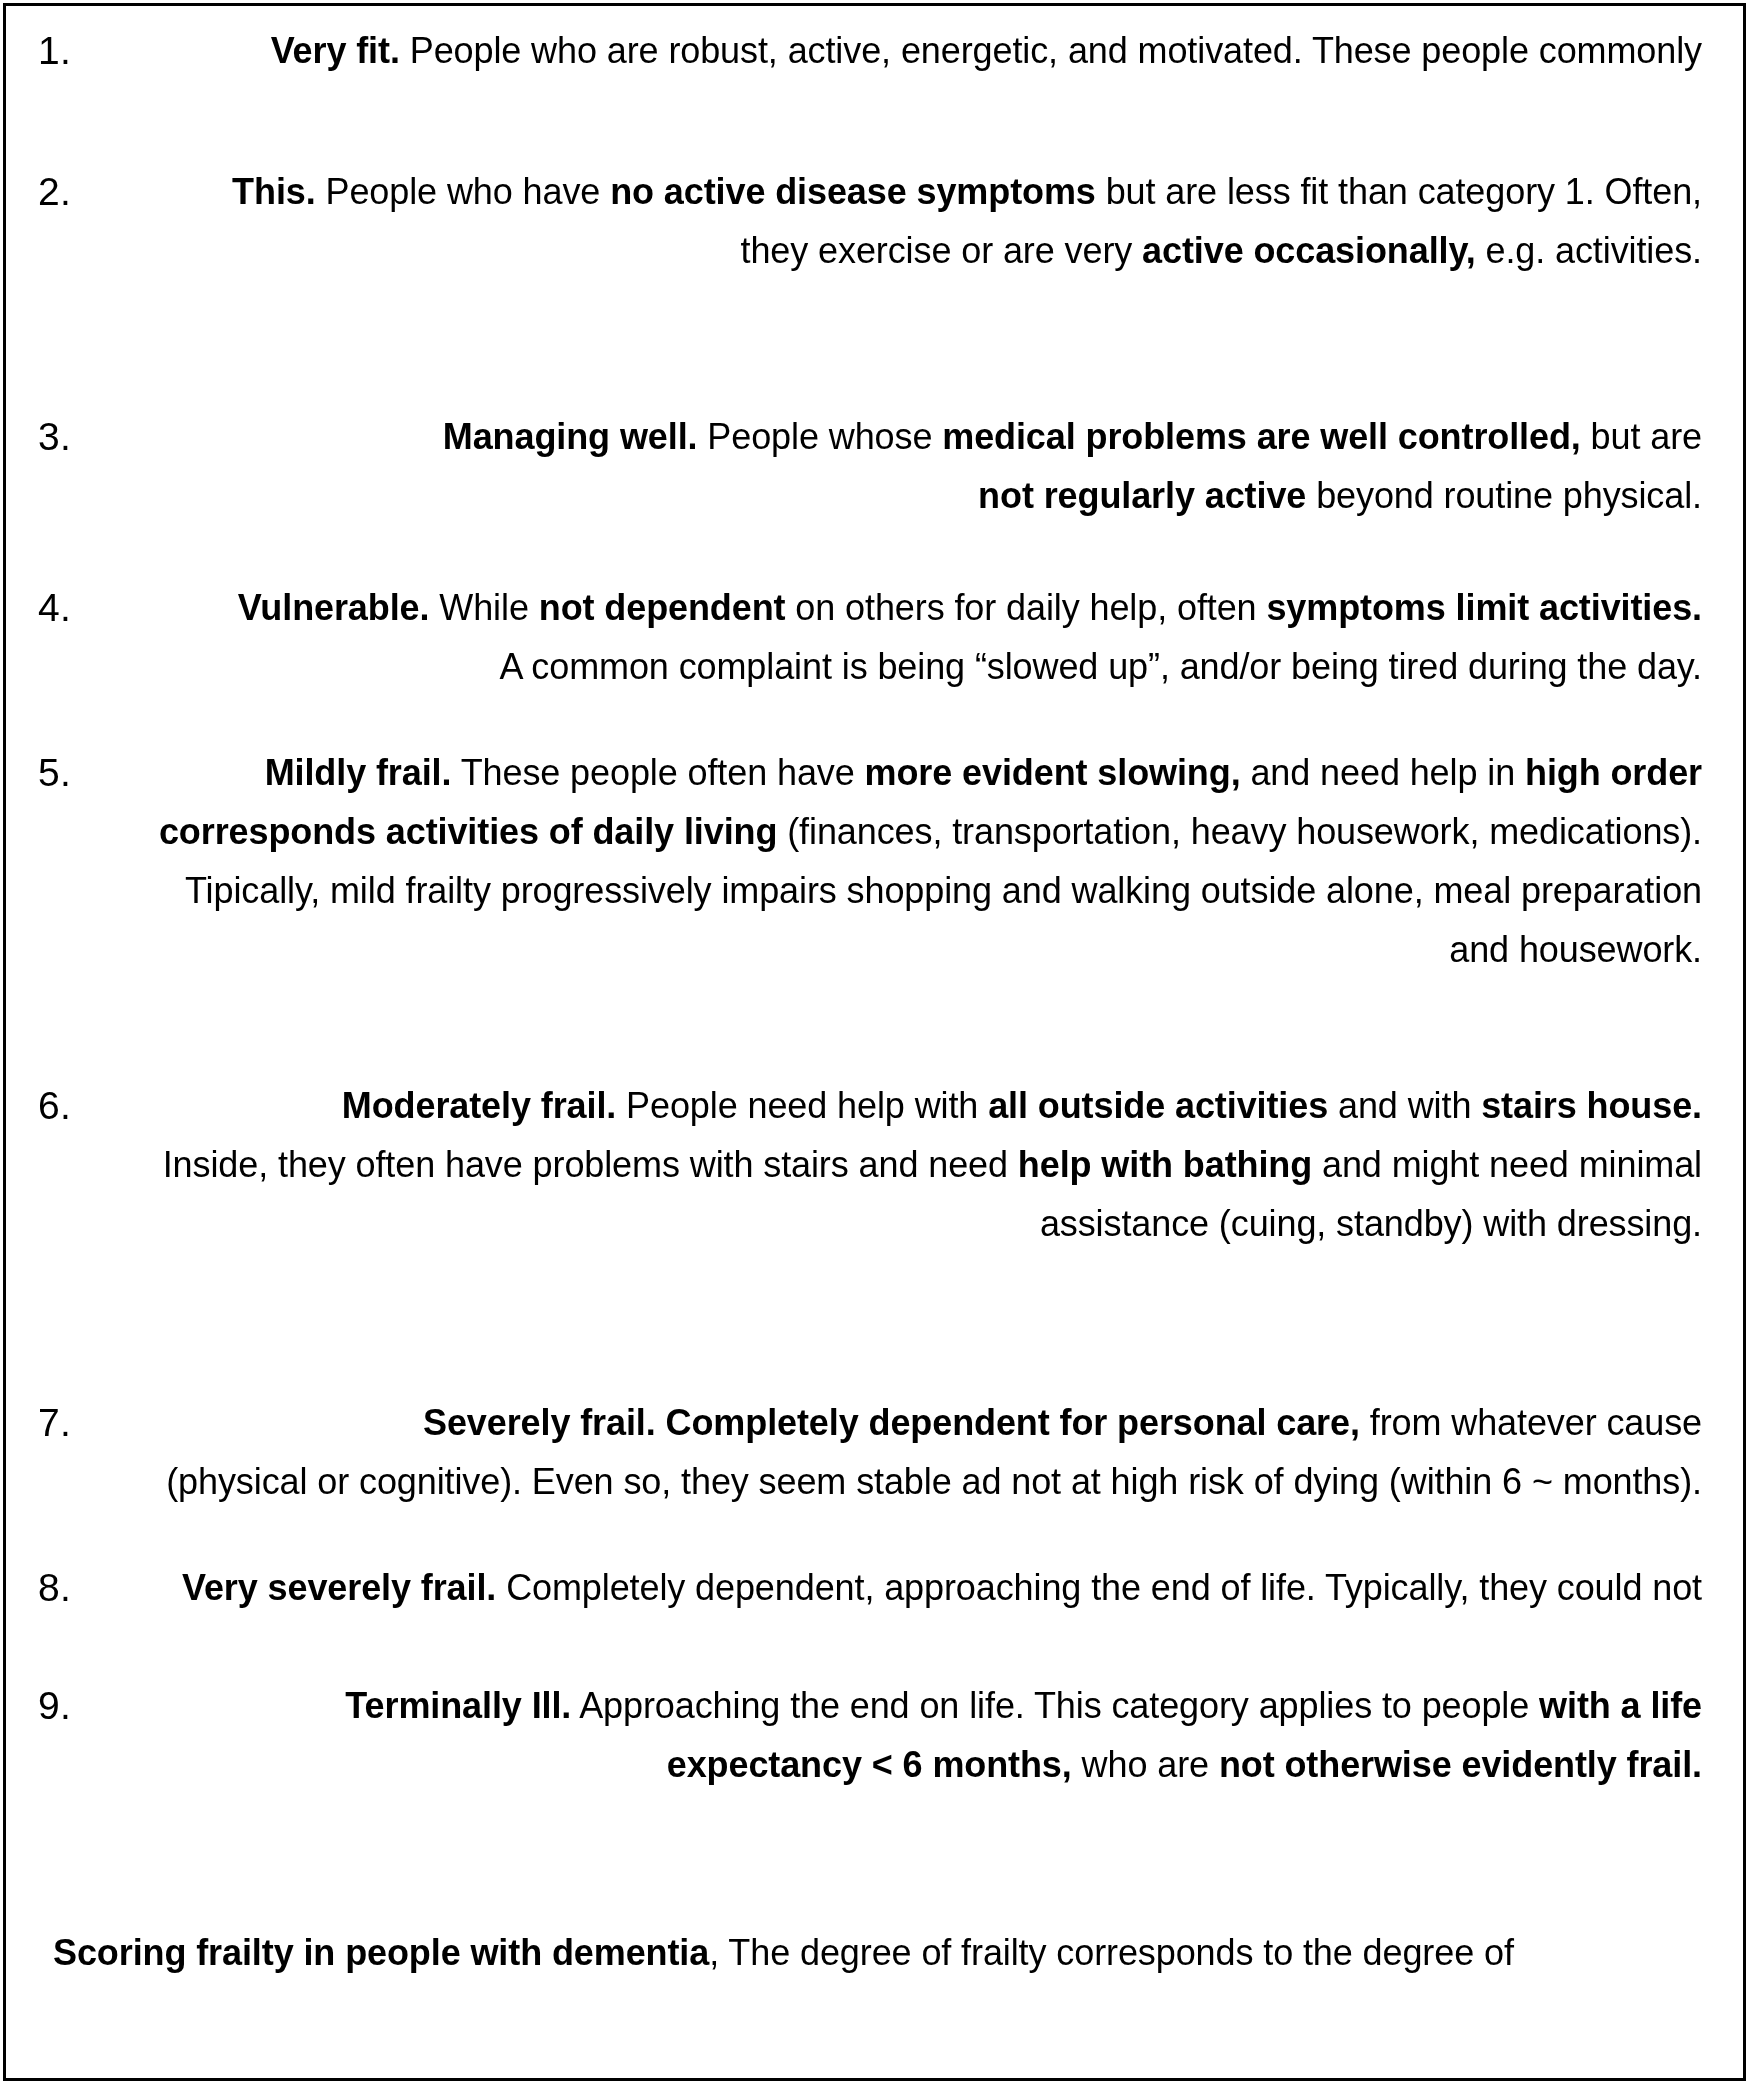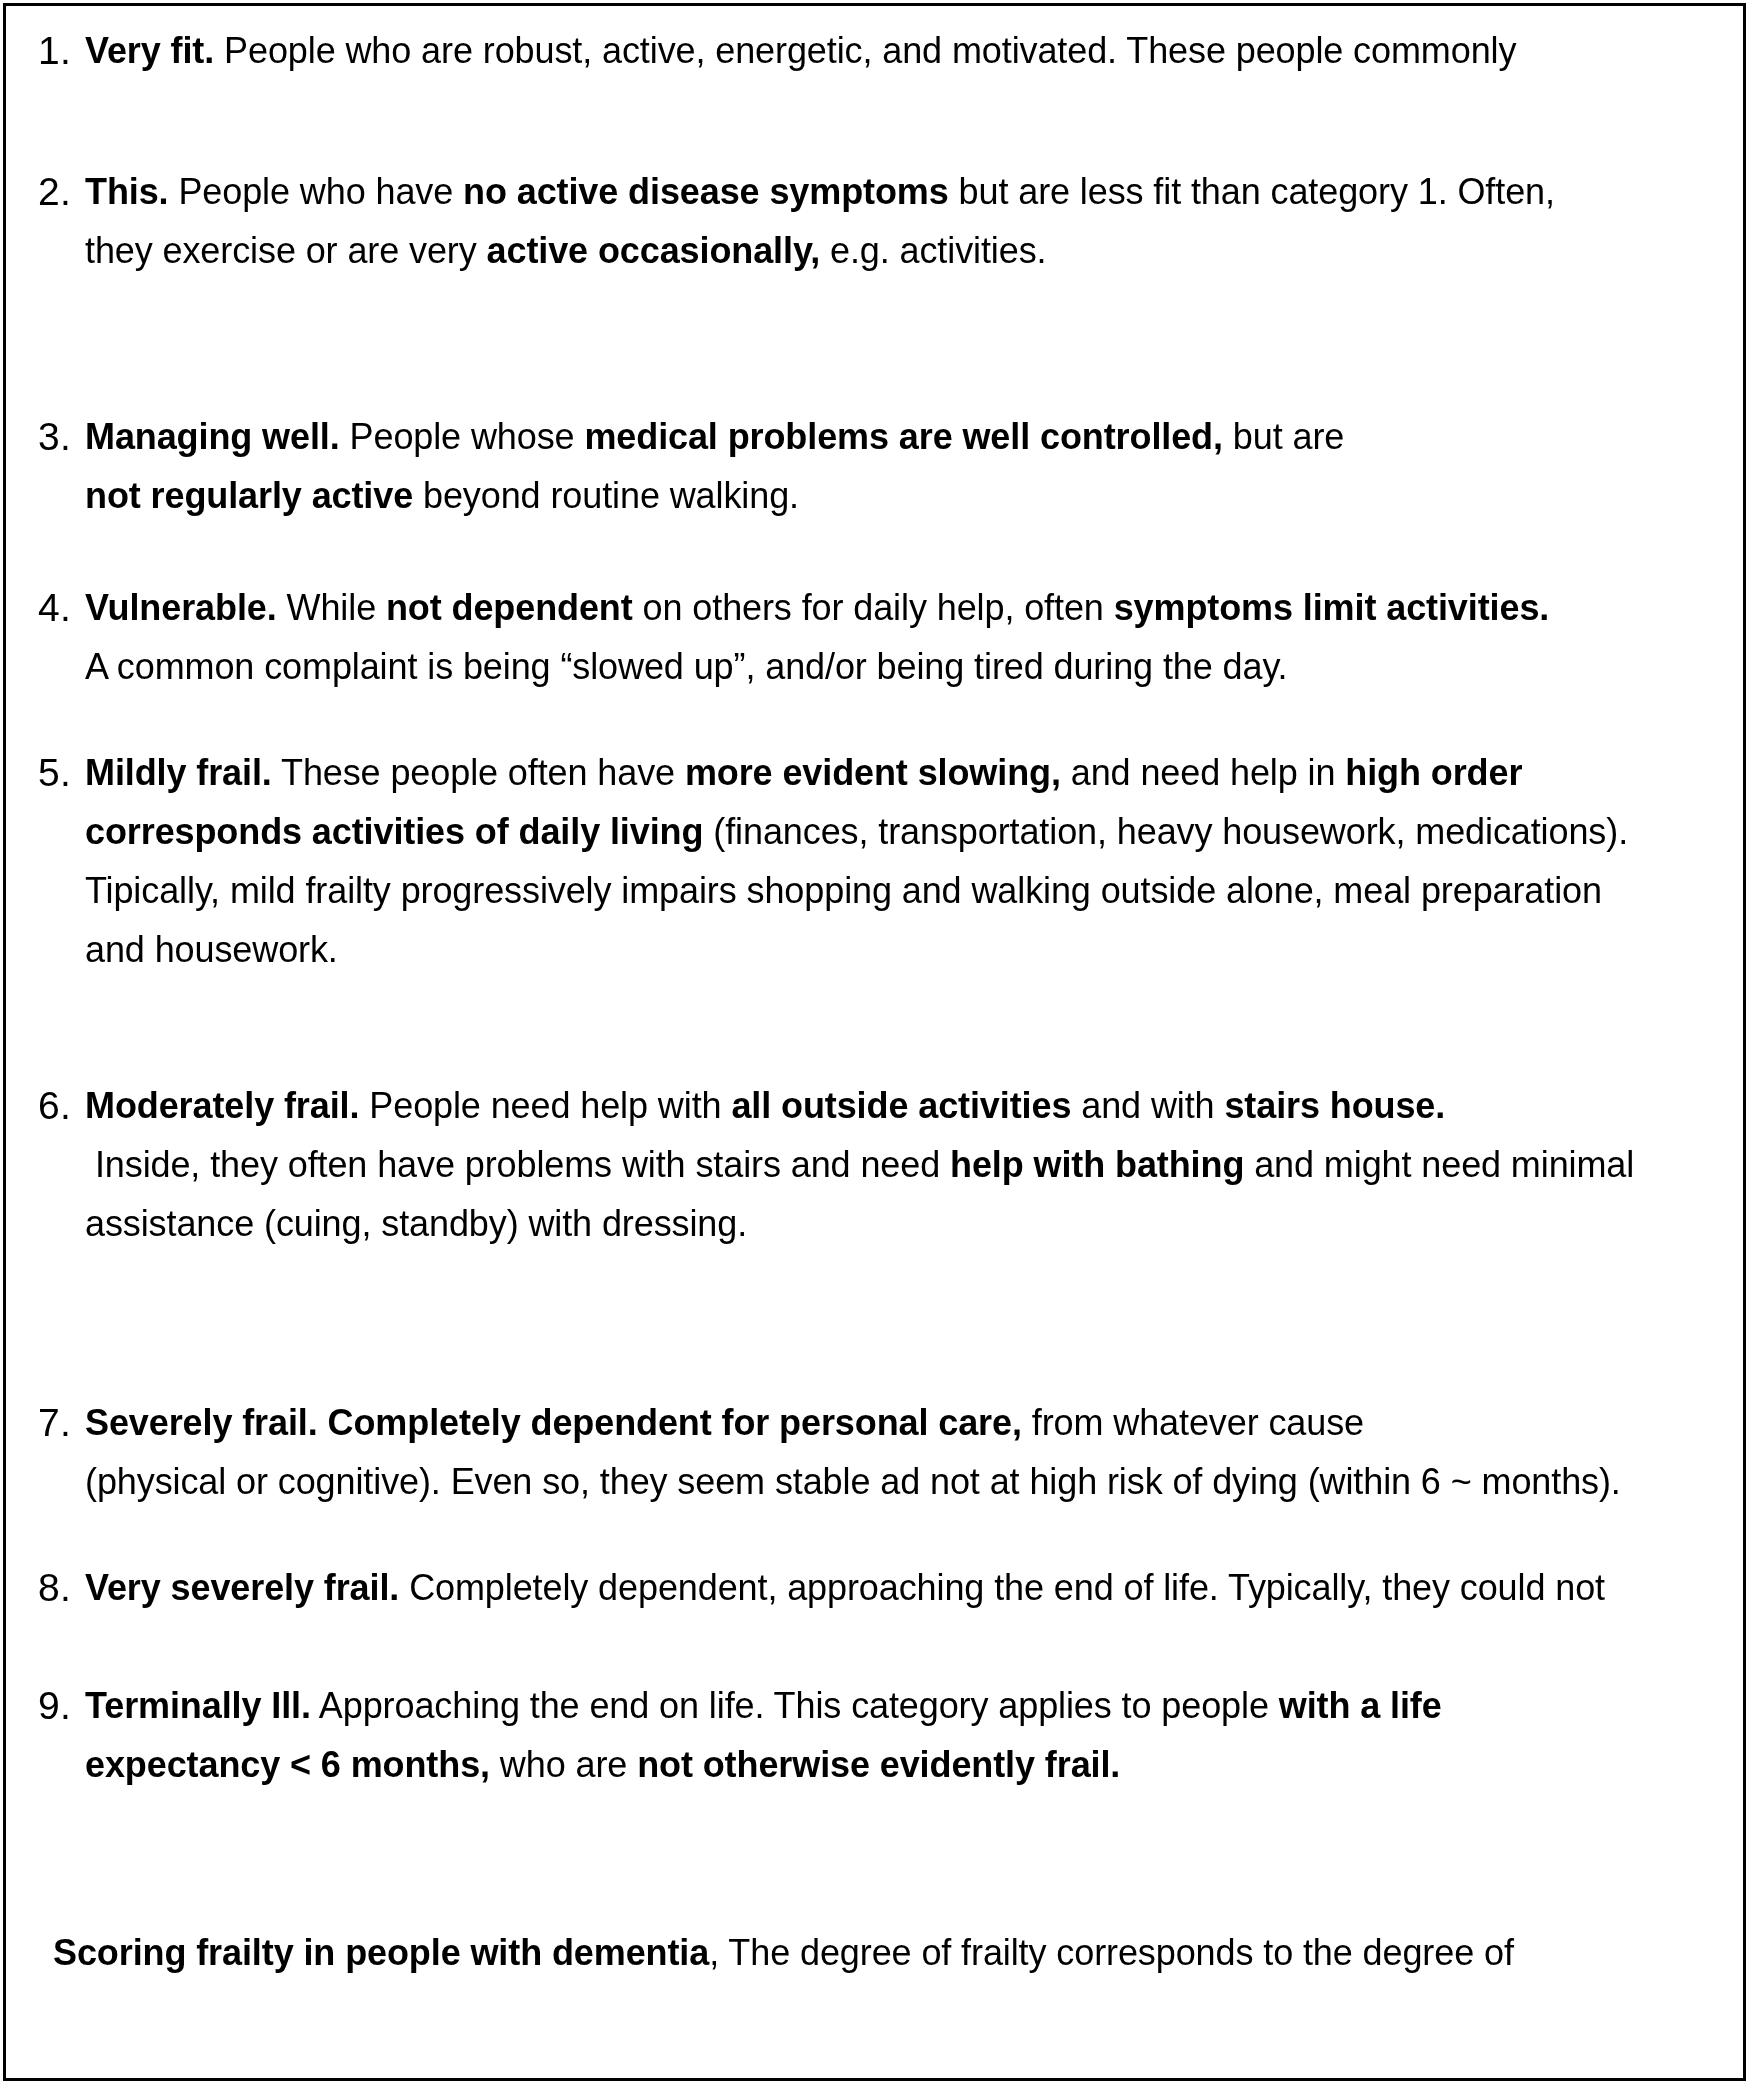--- a/index.html
+++ b/index.html
@@ -57,20 +57,21 @@
   }
   .item-body {
     flex: 1 1 auto;
     padding-right: 53px;
     box-sizing: border-box;
     font-size: 36px;
     line-height: 59px;
     color: #000000;
     font-weight: 400;
     letter-spacing: -0.1px;
+    text-align: right;
   }
   .item-body b {
     font-weight: 700;
   }
 
   
   .gap-1  { height: 82px; }
   .gap-2  { height: 127px; }
   .gap-3  { height: 53px;  }
   .gap-4  { height: 47px;  }
@@ -115,21 +116,21 @@
         <b>This.</b><span> People who have </span><b>no active disease symptoms</b><span> but are less fit than category 1. Often,</span><br>
         <span>they exercise or are very </span><b>active occasionally,</b><span> e.g. activities.</span>
       </div>
     </div>
     <div class="gap-2"></div>
 
     <div class="item">
       <div class="item-num">3.</div>
       <div class="item-body">
         <b>Managing well.</b><span> People whose </span><b>medical problems are well controlled,</b><span> but are</span><br>
-        <b>not regularly active</b><span> beyond routine walking.</span>
+        <b>not regularly active</b><span> beyond routine physical.</span>
       </div>
     </div>
     <div class="gap-3"></div>
 
     <div class="item">
       <div class="item-num">4.</div>
       <div class="item-body">
         <b>Vulnerable.</b><span> While </span><b>not dependent</b><span> on others for daily help, often </span><b>symptoms limit activities.</b><br>
         <span>A common complaint is being “slowed up”, and/or being tired during the day.</span>
       </div>

